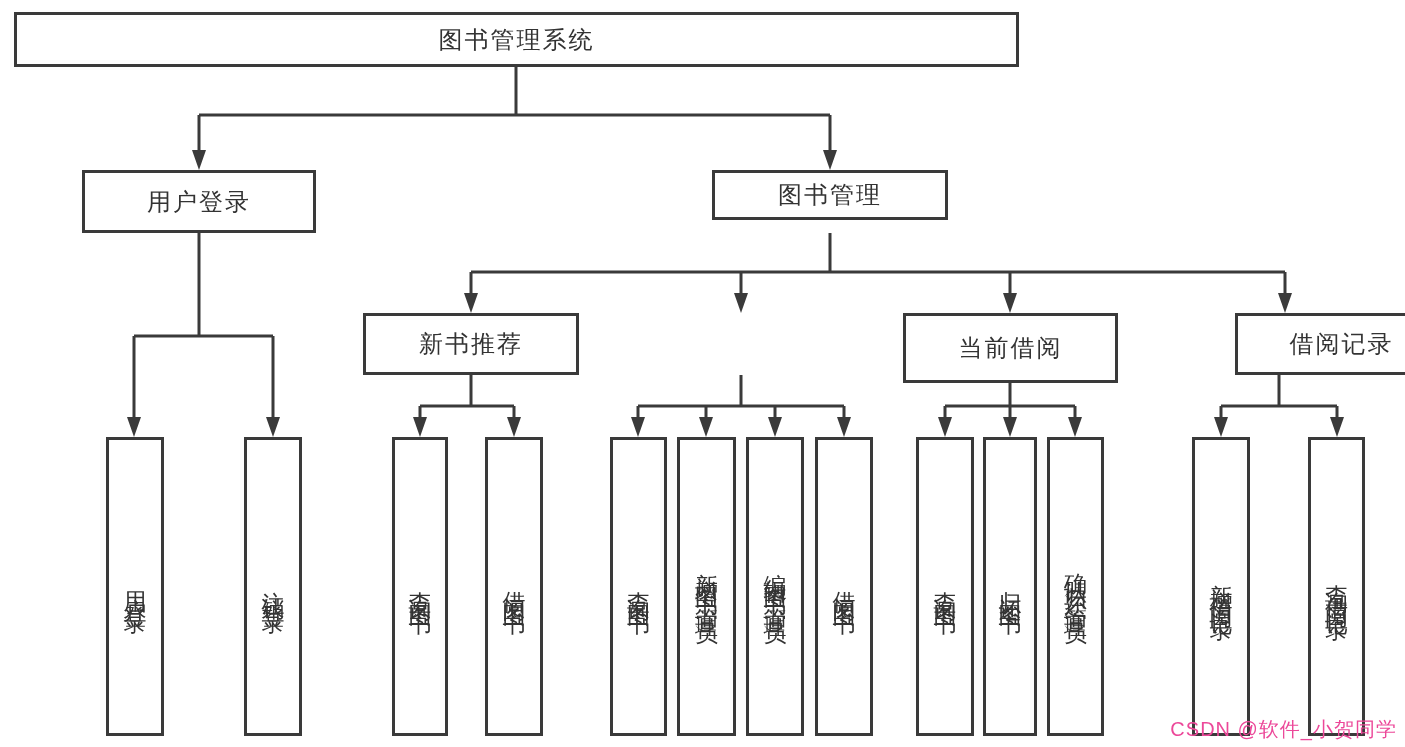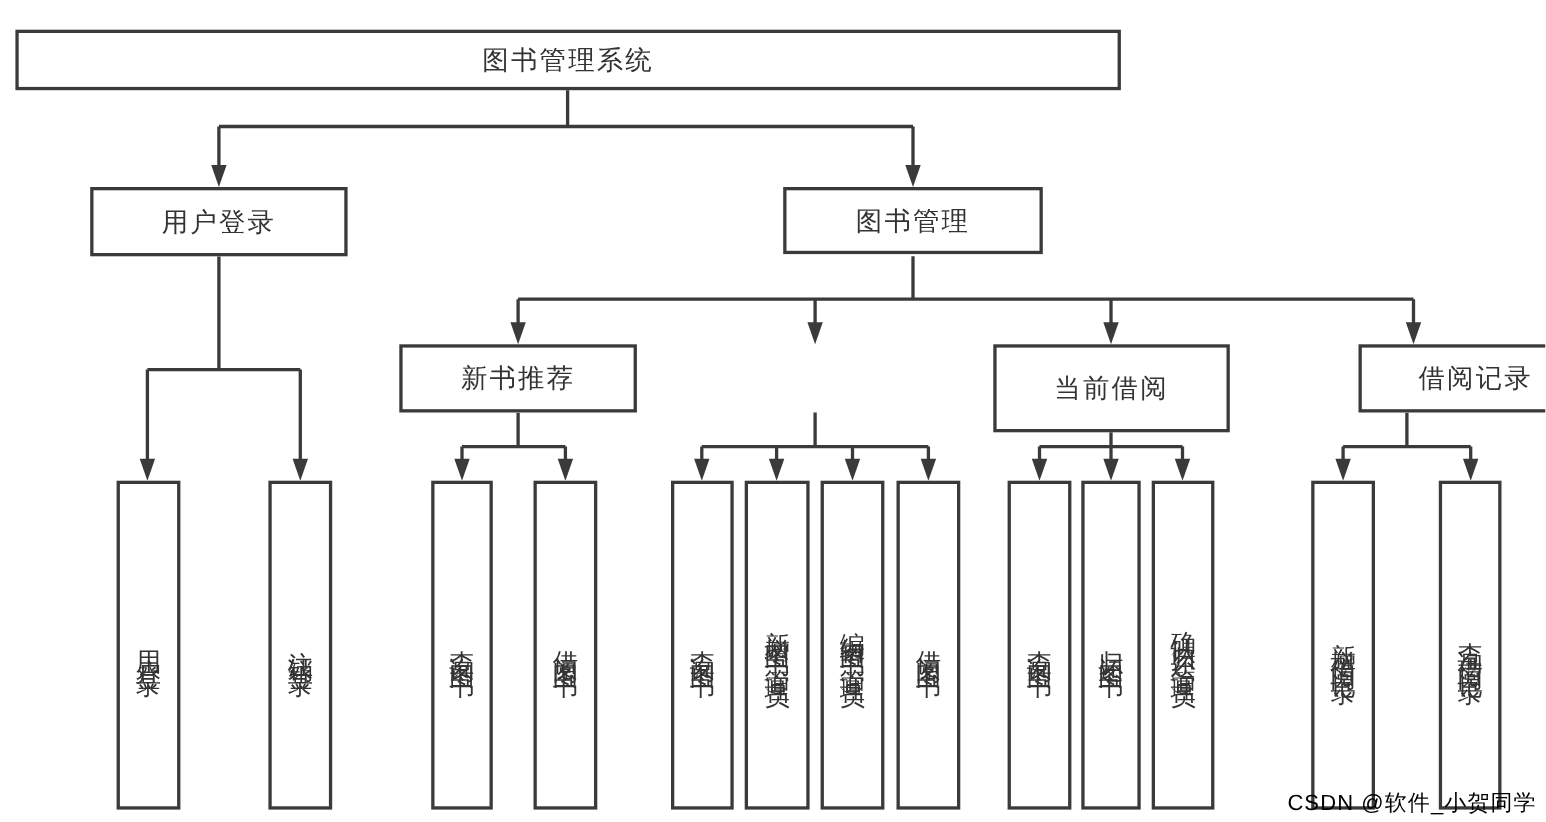--- a/index.html
+++ b/index.html
@@ -43,21 +43,21 @@
     letter-spacing: 7px;
     line-height: 1;
     z-index: 2;
   }
   .watermark {
     position: absolute;
     right: 8px;
     bottom: 4px;
     font-size: 20px;
     letter-spacing: 1px;
-    color: #000000;
+    color: #ec4899;
     z-index: 5;
     white-space: nowrap;
     margin-top: 36px;
   }
 </style>
 </head>
 <body>
 
 <div id="canvas">
 
@@ -99,27 +99,27 @@
       <polygon points="768,417 782,417 775,437"></polygon>
       <polygon points="837,417 851,417 844,437"></polygon>
       <polygon points="938,417 952,417 945,437"></polygon>
       <polygon points="1003,417 1017,417 1010,437"></polygon>
       <polygon points="1068,417 1082,417 1075,437"></polygon>
       <polygon points="1214,417 1228,417 1221,437"></polygon>
       <polygon points="1330,417 1344,417 1337,437"></polygon>
     </g>
   </svg>
 
-  <div class="hbox" style="left:14px; top:12px; width:1005px; height:55px;margin-top:15px;">图书管理系统</div>
+  <div class="hbox" style="left:14px; top:12px; width:1005px; height:55px;">图书管理系统</div>
 
   <div class="hbox" style="left:82px; top:170px; width:234px; height:63px;">用户登录</div>
-  <div class="hbox" style="left:712px; top:170px; width:236px; height:61px;">图书管理</div>
+  <div class="hbox" style="left:712px; top:170px; width:236px; height:50px;">图书管理</div>
 
   <div class="hbox" style="left:363px; top:313px; width:216px; height:62px;font-family:Liberation Serif, serif;">新书推荐</div>
-  <div class="hbox" style="left:903px; top:313px; width:215px; height:80px;">当前借阅</div>
+  <div class="hbox" style="left:903px; top:313px; width:215px; height:70px;">当前借阅</div>
   <div class="hbox" style="left:1235px; top:313px; width:213px; height:62px;">借阅记录</div>
 
   <div class="vbox" style="left:106px; top:437px; width:58px; height:299px;">用户登录</div>
   <div class="vbox" style="left:244px; top:437px; width:58px; height:299px;">注销登录</div>
 
   <div class="vbox" style="left:392px; top:437px; width:56px; height:299px;">查询图书</div>
   <div class="vbox" style="left:485px; top:437px; width:58px; height:299px;">借阅图书</div>
 
   <div class="vbox" style="left:610px; top:437px; width:57px; height:299px;">查询图书</div>
   <div class="vbox" style="left:677px; top:437px; width:59px; height:299px;">新增图书（管理员）</div>

